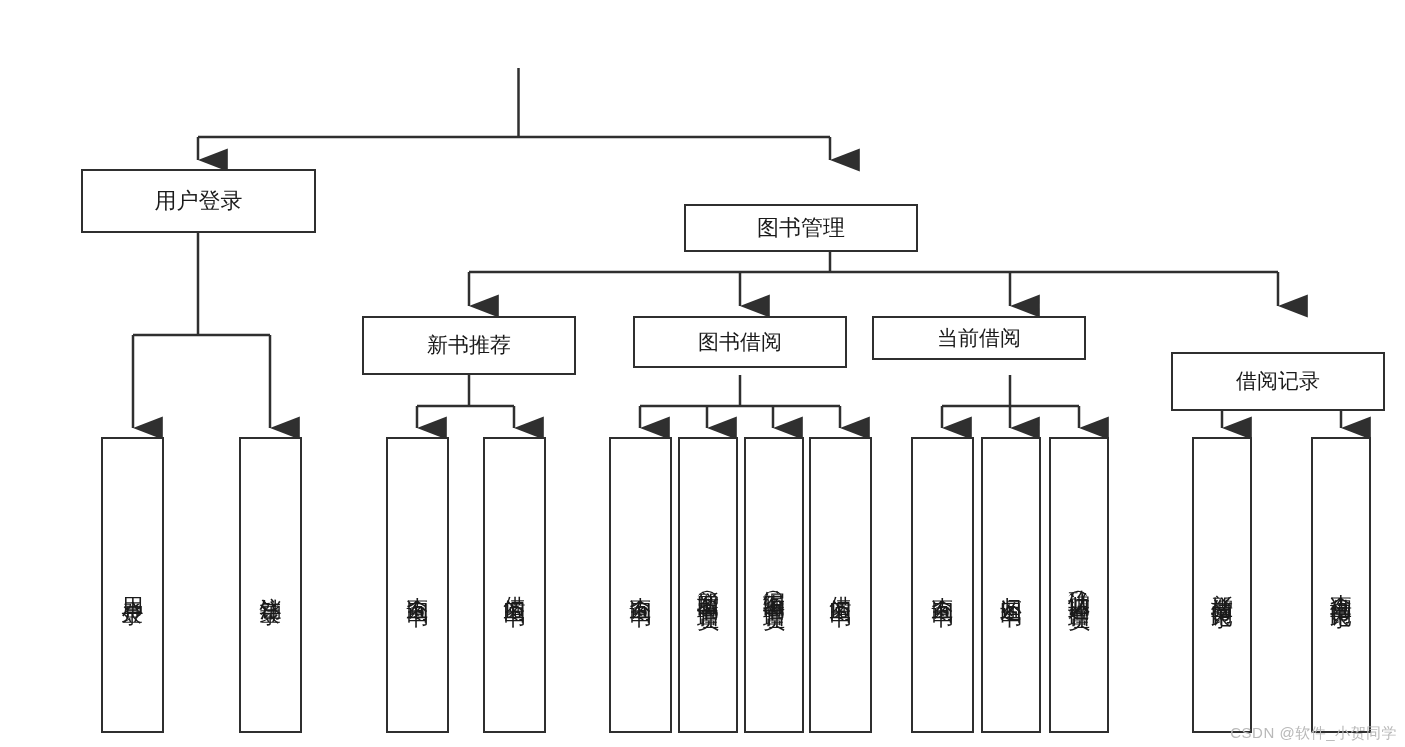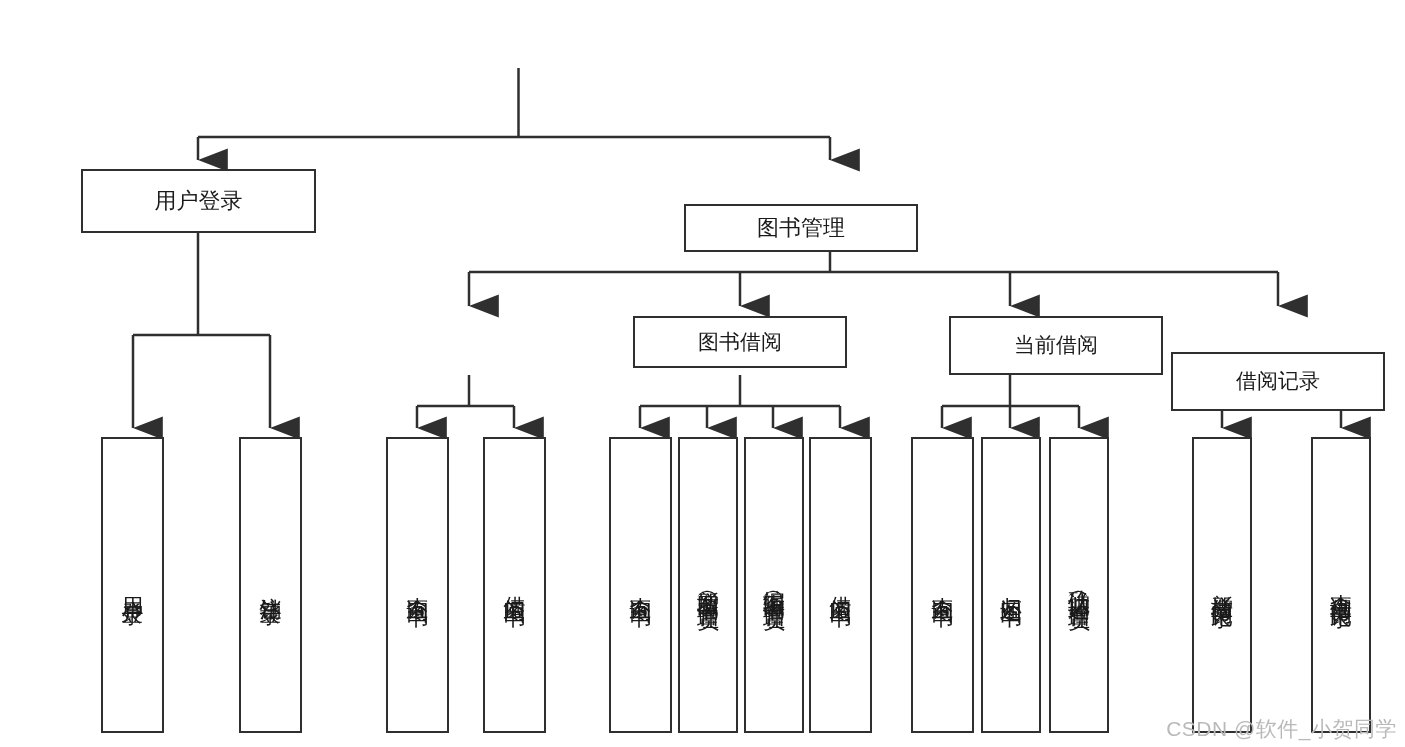--- a/index.html
+++ b/index.html
@@ -56,21 +56,21 @@
     text-orientation: upright;
     font-size: 22px;
     letter-spacing: 3px;
     line-height: 1.0;
     white-space: nowrap;
   }
   #watermark {
     position: absolute;
     right: 8px;
     bottom: 4px;
-    font-size: 21px;
+    font-size: 15px;
     color: #b9b9b9;
     letter-spacing: 0.5px;
     z-index: 5;
     white-space: nowrap;
   }
 </style>
 </head>
 <body>
 
 <div id="canvas">
@@ -127,24 +127,27 @@
   </svg>
 
 
   <div class="node level2" style="left:81px; top:169px; width:235px; height:64px;">
     <span class="label">用户登录</span>
   </div>
   <div class="node level2" style="left:684px; top:169px; width:234px; height:48px;margin-top:35px;">
     <span class="label">图书管理</span>
   </div>
 
+  <div class="node level3" style="left:362px; top:316px; width:214px; height:59px;">
+    <span class="label">新书推荐</span>
+  </div>
   <div class="node level3" style="left:633px; top:316px; width:214px; height:52px;">
     <span class="label">图书借阅</span>
   </div>
-  <div class="node level3" style="left:949px; top:316px; width:214px; height:59px;">
+  <div class="node level3" style="left:872px; top:316px; width:214px; height:44px;">
     <span class="label">当前借阅</span>
   </div>
   <div class="node level3" style="left:1171px; top:316px; width:214px; height:59px;margin-top:36px;">
     <span class="label">借阅记录</span>
   </div>
 
   <div class="node leaf" style="left:101px; top:437px; width:63px; height:296px;">
     <span class="label">用户登录</span>
   </div>
   <div class="node leaf" style="left:239px; top:437px; width:63px; height:296px;">

